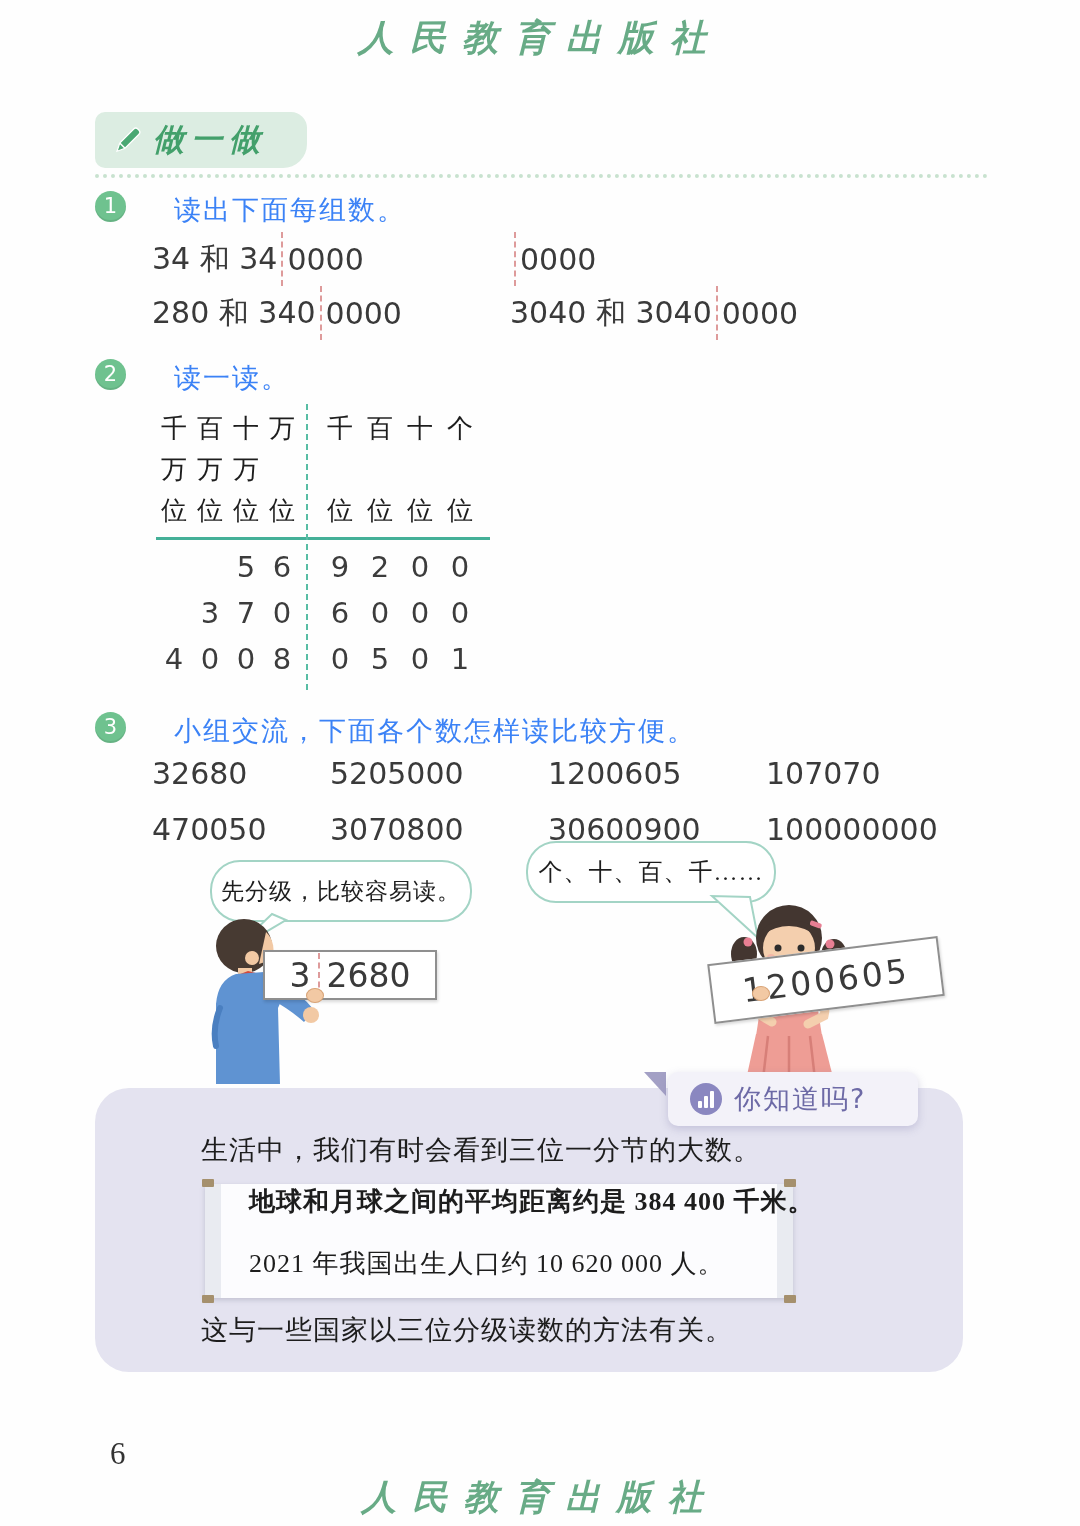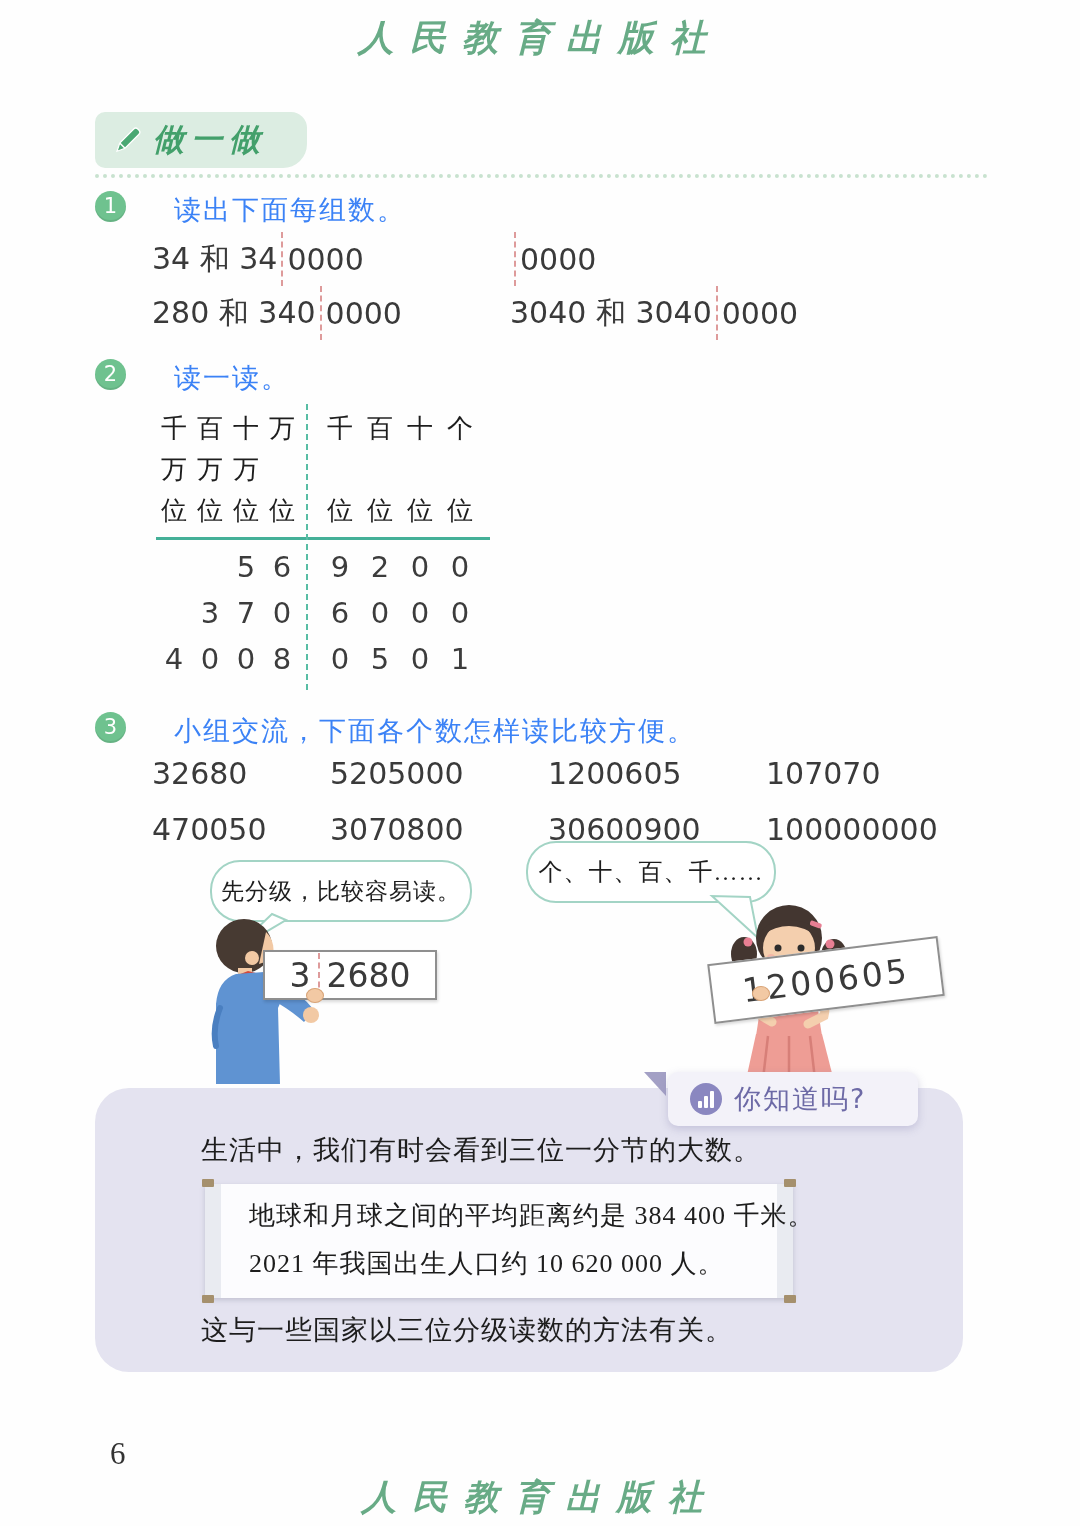--- a/index.html
+++ b/index.html
@@ -279,21 +279,21 @@
 
   <div class="abs" id="know-box">
     <div class="abs know-line" id="know-line1">生活中，我们有时会看到三位一分节的大数。</div>
     <div class="abs" id="scroll-panel">
       <div class="scroll-edge" style="left:0;"></div>
       <div class="scroll-edge" style="right:0;"></div>
       <div class="pin" style="left:-3px;top:-5px;"></div>
       <div class="pin" style="right:-3px;top:-5px;"></div>
       <div class="pin" style="left:-3px;bottom:-5px;"></div>
       <div class="pin" style="right:-3px;bottom:-5px;"></div>
-      <div class="scroll-line" style="top:14px;">地球和月球之间的平均距离约是 384 400 千米。</div>
+      <div class="scroll-line" style="top:0;font-weight:bold;">地球和月球之间的平均距离约是 384 400 千米。</div>
       <div class="scroll-line" style="top:62px;">2021 年我国出生人口约 10 620 000 人。</div>
     </div>
     <div class="abs know-line" id="know-line2">这与一些国家以三位分级读数的方法有关。</div>
   </div>
   <div class="abs" id="know-tri"></div>
   <div class="abs" id="know-tab">
     <div id="know-icon">
       <svg width="32" height="32" viewBox="0 0 32 32">
         <rect x="8" y="18" width="4" height="7" rx="1" fill="#ffffff"></rect>
         <rect x="14" y="13" width="4" height="12" rx="1" fill="#ffffff"></rect>

